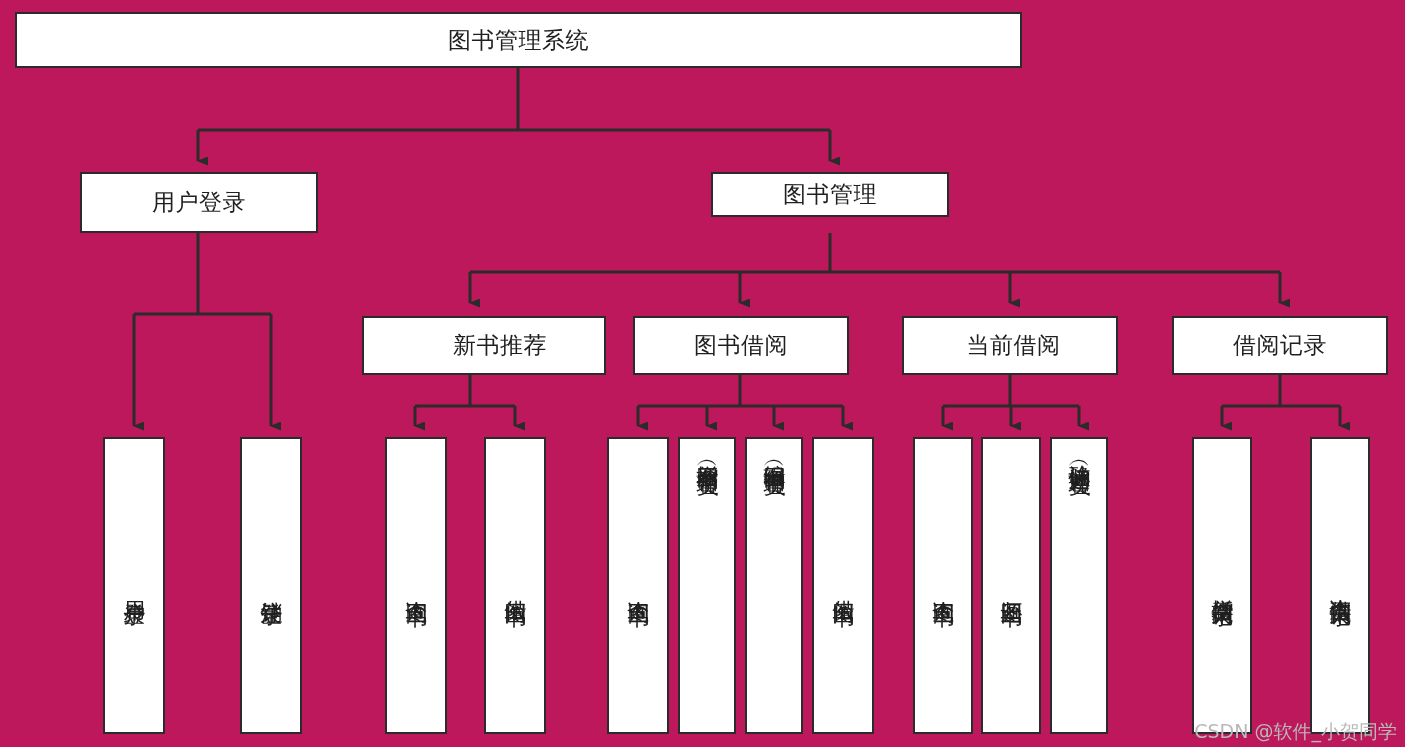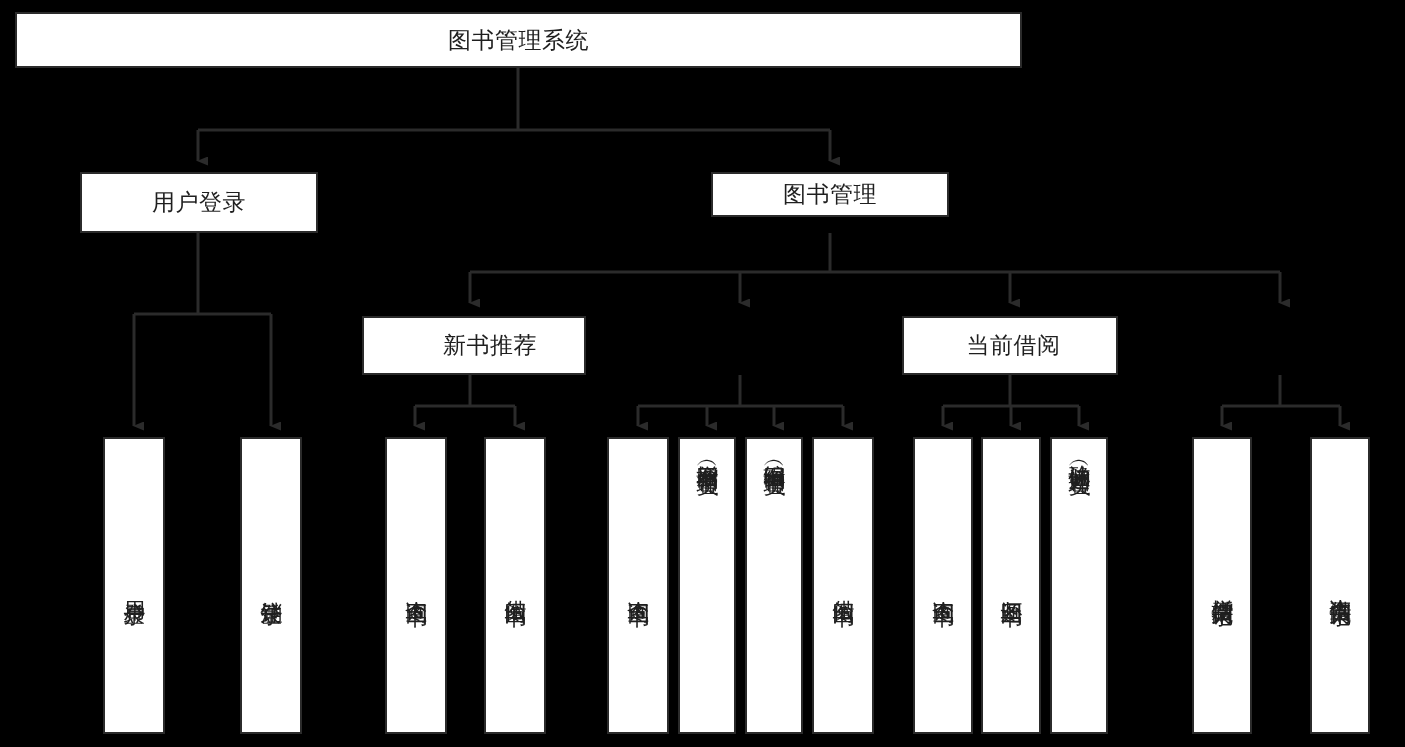--- a/index.html
+++ b/index.html
@@ -7,21 +7,21 @@
     padding: 0;
     background: #ffffff;
   }
   body {
     font-family: "DejaVu Sans", "Liberation Sans", sans-serif;
   }
   #diagram-root {
     position: relative;
     width: 1405px;
     height: 747px;
-    background: #000000;
+    background: #be185d;
     overflow: hidden;
   }
   #diagram-svg {
     position: absolute;
     top: 0;
     left: 0;
     width: 1405px;
     height: 747px;
   }
   .node-box {
@@ -143,29 +143,35 @@
   </div>
 
   <div class="node-box" style="left:80px; top:172px; width:238px; height:61px;">
     <span class="node-label-h">用户登录</span>
   </div>
 
   <div class="node-box" style="left:711px; top:172px; width:238px; height:45px;">
     <span class="node-label-h">图书管理</span>
   </div>
 
-  <div class="node-box" style="left:362px; top:316px; width:224px; height:59px;padding-left:32px;">
+  <div class="node-box" style="left:362px; top:316px; width:244px; height:59px;padding-left:32px;">
     <span class="node-label-h">新书推荐</span>
   </div>
 
+  <div class="node-box" style="left:633px; top:316px; width:216px; height:59px;">
+    <span class="node-label-h">图书借阅</span>
+  </div>
 
   <div class="node-box" style="left:902px; top:316px; width:216px; height:59px;padding-left:7px;">
     <span class="node-label-h">当前借阅</span>
   </div>
 
+  <div class="node-box" style="left:1172px; top:316px; width:216px; height:59px;">
+    <span class="node-label-h">借阅记录</span>
+  </div>
 
   <div class="node-box leaf-box center-v" style="left:103px; top:437px; width:62px; height:297px;">
     <span class="node-label-v">用户登录</span>
   </div>
 
   <div class="node-box leaf-box center-v" style="left:240px; top:437px; width:62px; height:297px;">
     <span class="node-label-v">注销登录</span>
   </div>
 
   <div class="node-box leaf-box center-v" style="left:385px; top:437px; width:62px; height:297px;">
@@ -205,14 +211,15 @@
   </div>
 
   <div class="node-box leaf-box center-v" style="left:1192px; top:437px; width:60px; height:297px;">
     <span class="node-label-v">新增借阅记录</span>
   </div>
 
   <div class="node-box leaf-box center-v" style="left:1310px; top:437px; width:60px; height:297px;">
     <span class="node-label-v">查询借阅记录</span>
   </div>
 
+  <div id="watermark">CSDN @软件_小贺同学</div>
 
 </div>
 
 </body></html>

